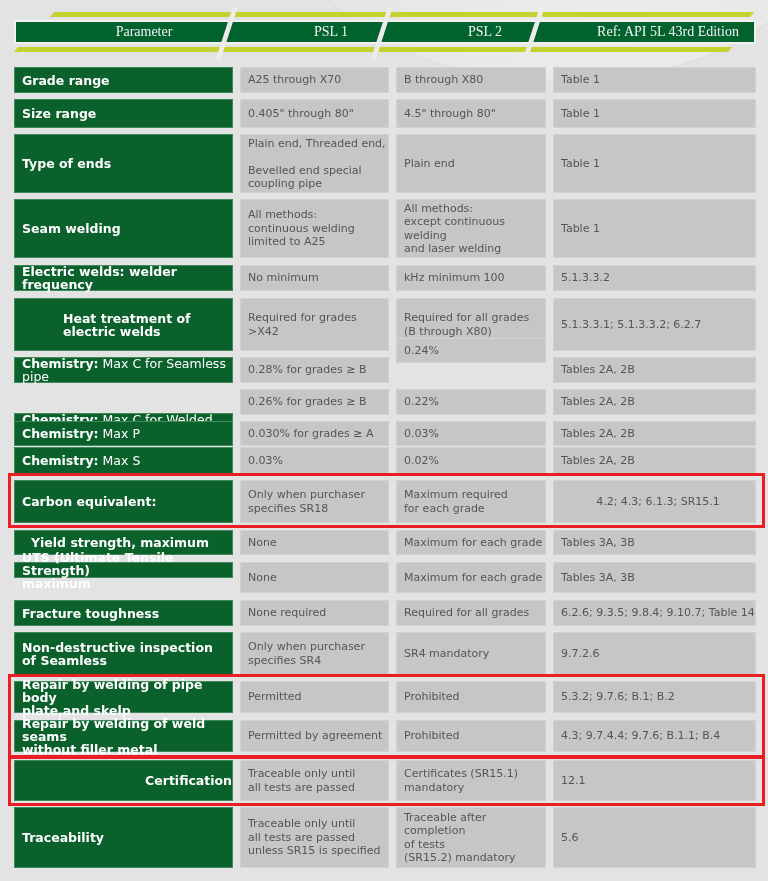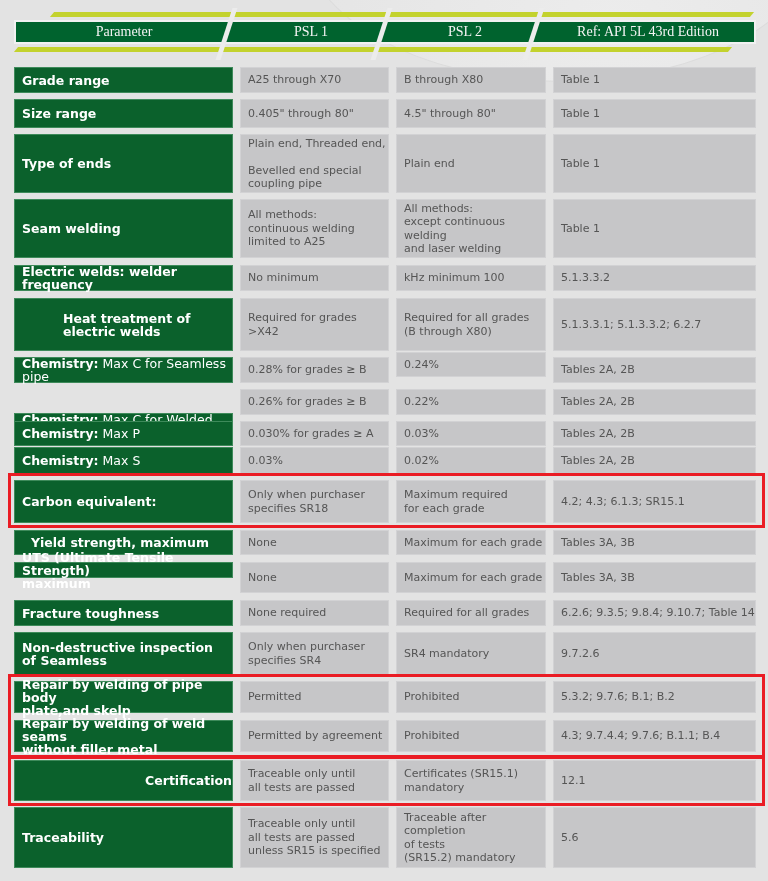--- a/index.html
+++ b/index.html
@@ -22,20 +22,21 @@
     position: absolute; top: 20px; height: 24px; background: #00632e;
     border: 2px solid #f1f1f1;
     box-sizing: border-box;
   }
   .hdr-cell {
     position: absolute; top: 20px; height: 24px;
     display: flex; align-items: center; justify-content: center;
     color: #f4f4f4;
     font-family: "Liberation Serif", "DejaVu Serif", serif;
     font-size: 14px;
+    margin-left: 20px;
   }
   .hdr-slash {
     position: absolute; top: 8px; width: 5px; height: 52px;
     background: #ececec; transform: skewX(-18deg);
   }
   .cell {
     position: absolute; box-sizing: border-box;
     display: flex; align-items: center;
   }
   .param {
@@ -167,21 +168,21 @@
         <span>5.1.3.3.1; 5.1.3.3.2; 6.2.7</span>
       </div>
     </div>
     <div>
       <div class="cell param" style="left: 14px; top: 357px; width: 219px; height: 26px;">
         <span><span>Chemistry:</span><span class="light"> Max C for Seamless pipe</span></span>
       </div>
       <div class="cell val" style="left: 240px; top: 357px; width: 149px; height: 26px;">
         <span>0.28% for grades ≥ B</span>
       </div>
-      <div class="cell val" style="left: 396px; top: 352px; width: 150px; height: 25px;">
+      <div class="cell val" style="left: 396px; top: 338px; width: 150px; height: 25px;">
         <span>0.24%</span>
       </div>
       <div class="cell val" style="left: 553px; top: 357px; width: 203px; height: 26px;">
         <span>Tables 2A, 2B</span>
       </div>
     </div>
     <div>
       <div class="cell param" style="left: 14px; top: 389px; width: 219px; height: 26px; margin-top: 24px;">
         <span><span>Chemistry:</span><span class="light"> Max C for Welded pipe</span></span>
       </div>
@@ -228,21 +229,21 @@
         <span><span>Carbon equivalent:</span><span class="light"></span></span>
       </div>
       <div class="cell val" style="left: 240px; top: 480px; width: 149px; height: 43px;">
         <span>Only when purchaser
 specifies SR18</span>
       </div>
       <div class="cell val" style="left: 396px; top: 480px; width: 150px; height: 43px;">
         <span>Maximum required
 for each grade</span>
       </div>
-      <div class="cell val" style="left: 553px; top: 480px; width: 203px; height: 43px;">
+      <div class="cell val" style="left: 553px; top: 480px; width: 203px; height: 43px; justify-content: center;">
         <span>4.2; 4.3; 6.1.3; SR15.1</span>
       </div>
     </div>
     <div>
       <div class="cell param" style="left: 14px; top: 530px; width: 219px; height: 25px; padding-left: 16px;">
         <span><span>Yield strength, maximum</span><span class="light"></span></span>
       </div>
       <div class="cell val" style="left: 240px; top: 530px; width: 149px; height: 25px;">
         <span>None</span>
       </div>

